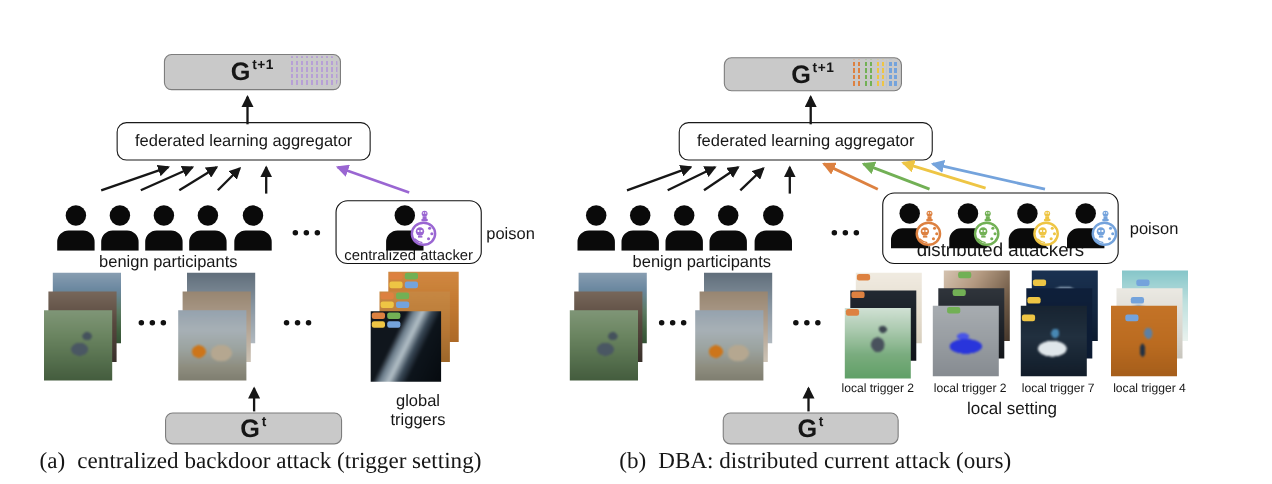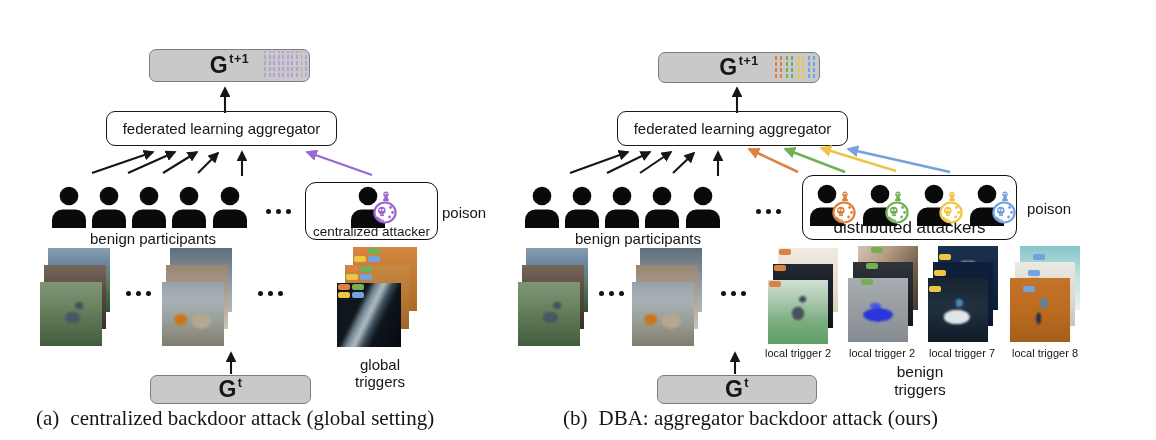--- a/index.html
+++ b/index.html
@@ -254,21 +254,21 @@
         <i class="patch" style="left: 15px; top: 9px; background-color: rgb(116, 163, 220);"></i>
       </div>
     </div>
     <div class="lbl abs" style="left:336px;top:356px;width:88px;">global triggers</div>
 
     <div class="gbox abs" style="left:150px;top:375px;width:161px;height:29px;">
       <span class="gtext"><span>G</span><sup>t</sup></span>
     </div>
 
     <div class="caption abs" style="left:36px;top:406px;">
-      <span class="cap-pre">(a)</span><span>centralized backdoor attack (global setting)</span>
+      <span class="cap-pre">(a)</span><span>centralized backdoor attack (trigger setting)</span>
     </div>
   </section>
 
   <section>
 
     <div class="gbox abs" style="left:658px;top:52px;width:162px;height:31px;">
       <span class="stripeband abs" style="left: 114px; top: 1px; width: 11px; height: 26px; color: rgb(221, 129, 64);"></span>
       <span class="stripeband abs" style="left: 125px; top: 1px; width: 11px; height: 26px; color: rgb(114, 176, 85);"></span>
       <span class="stripeband abs" style="left: 136px; top: 1px; width: 11px; height: 26px; color: rgb(238, 197, 68);"></span>
       <span class="stripeband abs" style="left: 147px; top: 1px; width: 11px; height: 26px; border-radius: 0px 6px 6px 0px; color: rgb(116, 163, 220);"></span>
@@ -495,25 +495,25 @@
         </div>
       <div class="cifar" style="left:0;top:32px;width:60px;">
           <i class="tex t-bird"></i>
           <i class="patch" style="left: 13px; top: 8px; background-color: rgb(116, 163, 220);"></i>
         </div>
     </div>
 
     <div class="lbl-sm abs" style="left:758px;top:347px;width:80px;">local trigger 2</div>
     <div class="lbl-sm abs" style="left:842px;top:347px;width:80px;">local trigger 2</div>
     <div class="lbl-sm abs" style="left:922px;top:347px;width:80px;">local trigger 7</div>
-    <div class="lbl-sm abs" style="left:1005px;top:347px;width:80px;">local trigger 8</div>
-    <div class="lbl abs" style="left:870px;top:363px;width:100px;font-size:15.5px;">benign triggers</div>
+    <div class="lbl-sm abs" style="left:1005px;top:347px;width:80px;">local trigger 4</div>
+    <div class="lbl abs" style="left:870px;top:363px;width:100px;font-size:15.5px;">local setting</div>
 
     <div class="gbox abs" style="left:657px;top:375px;width:160px;height:29px;">
       <span class="gtext"><span>G</span><sup>t</sup></span>
     </div>
 
     <div class="caption abs" style="left:563px;top:406px;">
-      <span class="cap-pre">(b)</span><span>DBA: aggregator backdoor attack (ours)</span>
+      <span class="cap-pre">(b)</span><span>DBA: distributed current attack (ours)</span>
     </div>
   </section>
 
 </div>
 
 </body></html>

